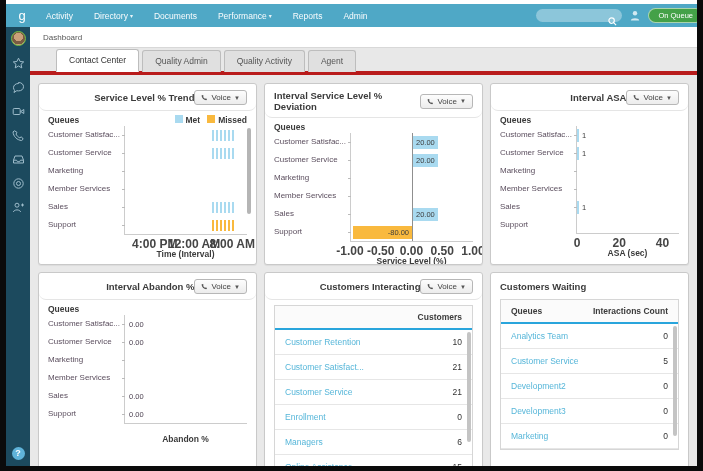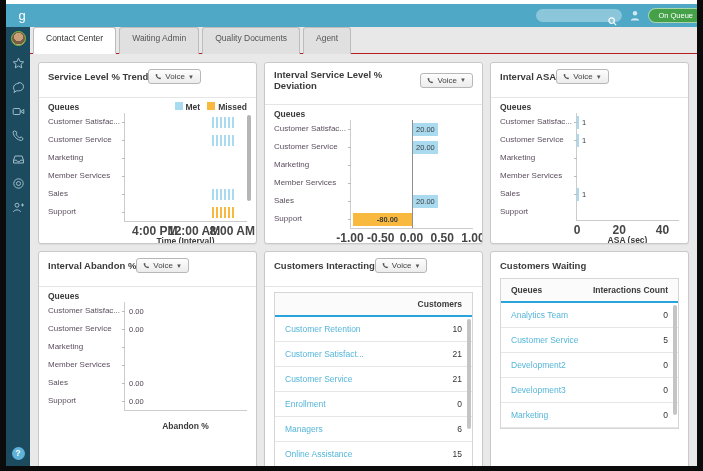--- a/index.html
+++ b/index.html
@@ -22,28 +22,28 @@
 
   
   .body { flex:1; display:flex; min-height:0; }
   .sidebar { width:24px; flex:0 0 24px; background:var(--sidebar); display:flex; flex-direction:column; align-items:center; padding-top:4px; gap:11px; position:relative; }
   .avatar { width:15px; height:15px; border-radius:50%; border:1.5px solid #7ac143; background:radial-gradient(circle at 50% 38%, #caa07a 0 42%, #7a5b43 43% 70%, #caa07a 71%); }
   .s-icon { opacity:.8; line-height:0; }
   .help { position:absolute; bottom:6px; width:13px; height:13px; border-radius:50%; background:#5fb3d9; color:#fff; font-size:9px; font-weight:bold; text-align:center; line-height:13px; }
 
   .main { flex:1; display:flex; flex-direction:column; min-width:0; }
   .breadcrumb { height:21px; flex:0 0 21px; background:#fff; border-bottom:1px solid #d8d8d8; font-size:8px; color:#555; display:flex; align-items:center; padding-left:13px; }
-  .tabbar { height:27px; flex:0 0 27px; background:#e8e8e8; border-bottom:1px solid #b91c1c; display:flex; padding-left:3px; gap:3px; }
+  .tabbar { height:27px; flex:0 0 27px; background:#e8e8e8; border-bottom:4px solid #b91c1c; display:flex; align-items:flex-end; padding-left:26px; gap:3px; }
   .tab { font-size:8.5px; color:#555; background:#e0e0e0; border:1px solid #bdbdbd; border-bottom:none; border-radius:3px 3px 0 0; padding:5px 12px 6px; margin-bottom:-1px; cursor:default; }
   .tab.active { background:#fff; color:#333; border-bottom:1px solid #fff; z-index:2; position:relative; }
 
   
   .content { flex:1; padding:8px; display:grid; grid-template-columns:219px 219px 1fr; grid-template-rows:182px 250px; gap:7px; overflow:hidden; min-height:0; }
   .panel { background:#fff; border:1px solid #c9c9c9; border-radius:3px; overflow:hidden; box-shadow:0 1px 1px rgba(0,0,0,.06); }
-  .panel-head { display:flex; justify-content:flex-start; align-items:center; padding:6px 9px 13px; border-bottom:1px solid #e5e5e5; }
+  .panel-head { display:flex; justify-content:flex-end; align-items:center; padding:6px 9px 5px; border-bottom:1px solid #e5e5e5;border-radius:7px; }
   .panel-title { font-size:9.5px; font-weight:bold; color:#3b3b3b; }
   .voice-btn { display:flex; align-items:center; gap:3px; font-size:8px; color:#444; border:1px solid #b7b7b7; border-radius:3px; background:linear-gradient(#fdfdfd,#ececec); padding:2px 6px; font-family:"Liberation Sans",sans-serif; cursor:default; }
   .voice-btn .caret2 { font-size:6px; color:#555; }
 
   
   .chart { padding:4px 9px 0; }
   .chart-top { display:flex; justify-content:space-between; align-items:center; font-size:8.5px; font-weight:bold; color:#3b3b3b; margin-bottom:1px; }
   .legend { display:flex; gap:7px; align-items:center; }
   .legend-item { display:flex; align-items:flex-start; gap:3px; font-size:8.5px; font-weight:bold; color:#3b3b3b; }
   .swatch { width:8px; height:8px; }
@@ -54,21 +54,21 @@
   .q-label { height:18px; line-height:18px; font-size:8px; color:#5b4e5e; white-space:nowrap; overflow:hidden; }
   .plot { flex:1; position:relative; border-left:1px solid #ccc; border-bottom:1px solid #ccc; }
   .plot-row { height:18px; display:flex; align-items:center; position:relative; }
   .plot-row::before { content:''; position:absolute; left:-3px; top:9px; width:3px; height:1px; background:#bbb; }
   .stripe { width:22px; height:11px; margin-left:auto; margin-right:13px; }
   .stripe.met { background:repeating-linear-gradient(to right, var(--met) 0 2px, transparent 2px 4px); }
   .stripe.missed { background:repeating-linear-gradient(to right, var(--missed) 0 2px, transparent 2px 4px); }
   .zero-line { position:absolute; left:50%; top:0; height:108px; width:1px; background:#8f8f8f; z-index:1; }
   .devbar { height:13px; font-size:7.5px; color:#3c3c3c; display:flex; align-items:center; z-index:2; }
   .devbar.pos { margin-left:calc(50% + 1px); background:var(--met); padding:0 3px; }
-  .devbar.neg { position:absolute; left:2%; right:50%; background:var(--missed); justify-content:flex-end; padding-right:14px;font-weight:bold; }
+  .devbar.neg { position:absolute; left:2%; right:50%; background:var(--missed); justify-content:flex-end; padding-right:3px; }
   .hbar { height:13px; background:var(--met); }
   .hbar-label { font-size:7.5px; color:#3c3c3c; margin-left:3px; }
   .hbar-label.inside { position:absolute; left:3px; margin:0; z-index:2; }
   .val-label { font-size:7.5px; color:#4a3f4f; margin-left:4px; }
   .x-ticks { position:relative; height:11px; margin-left:76px; margin-top:2px; }
   .x-ticks span { position:absolute; transform:translateX(-50%); font-size:12px; font-weight:bold; color:#454545; white-space:nowrap; top:0; }
   .x-label { margin-left:76px; text-align:center; font-size:8.5px; font-weight:bold; color:#3b3b3b; margin-top:1px; }
   .x-label.gap { margin-top:10px; }
   .vscroll { position:absolute; right:-4px; top:2px; width:4px; height:86px; background:#b5b5b5; border-radius:2px; }
 
@@ -83,20 +83,28 @@
 </style>
 </head>
 <body>
 
 <div class="frame">
   <div class="titlestrip"></div>
   <div class="window">
 
     <header class="topbar">
       <div class="logo">g</div>
+      <nav class="nav">
+          <span class="nav-item">Activity</span>
+          <span class="nav-item">Directory<span class="caret">▾</span></span>
+          <span class="nav-item">Documents</span>
+          <span class="nav-item">Performance<span class="caret">▾</span></span>
+          <span class="nav-item">Reports</span>
+          <span class="nav-item">Admin</span>
+        </nav>
       <div class="topbar-right">
         <div class="search">
           <input placeholder="" style="">
           <span class="mag">
             <svg width="9" height="9" viewBox="0 0 10 10">
                 <circle cx="4" cy="4" r="3" fill="none" stroke="#fff" stroke-width="1.3"></circle>
                 <line x1="6.3" y1="6.3" x2="9" y2="9" stroke="#fff" stroke-width="1.3"></line>
               </svg>
           </span>
         </div>
@@ -150,24 +158,25 @@
           <svg width="13" height="13" viewBox="0 0 13 13">
               <circle cx="5" cy="4.2" r="2" fill="none" stroke="#BFD9E6" stroke-width="1"></circle>
               <path d="M1.5 11c0-2.8 7-2.8 7 0" fill="none" stroke="#BFD9E6" stroke-width="1"></path>
               <path d="M10.5 2.5v3M9 4h3" stroke="#BFD9E6" stroke-width="1"></path>
             </svg>
         </span>
         <div class="help">?</div>
       </aside>
 
       <main class="main">
+        <div class="breadcrumb">Dashboard</div>
         <div class="tabbar">
             <div class="tab active">Contact Center</div>
-            <div class="tab">Waiting Admin</div>
-            <div class="tab">Quality Documents</div>
+            <div class="tab">Quality Admin</div>
+            <div class="tab">Quality Activity</div>
             <div class="tab">Agent</div>
           </div>
 
         <div class="content">
 
           <section class="panel">
             <div class="panel-head">
               <span class="panel-title">Service Level % Trend</span>
               <button class="voice-btn">
                 <svg width="7" height="7" viewBox="0 0 13 13">

